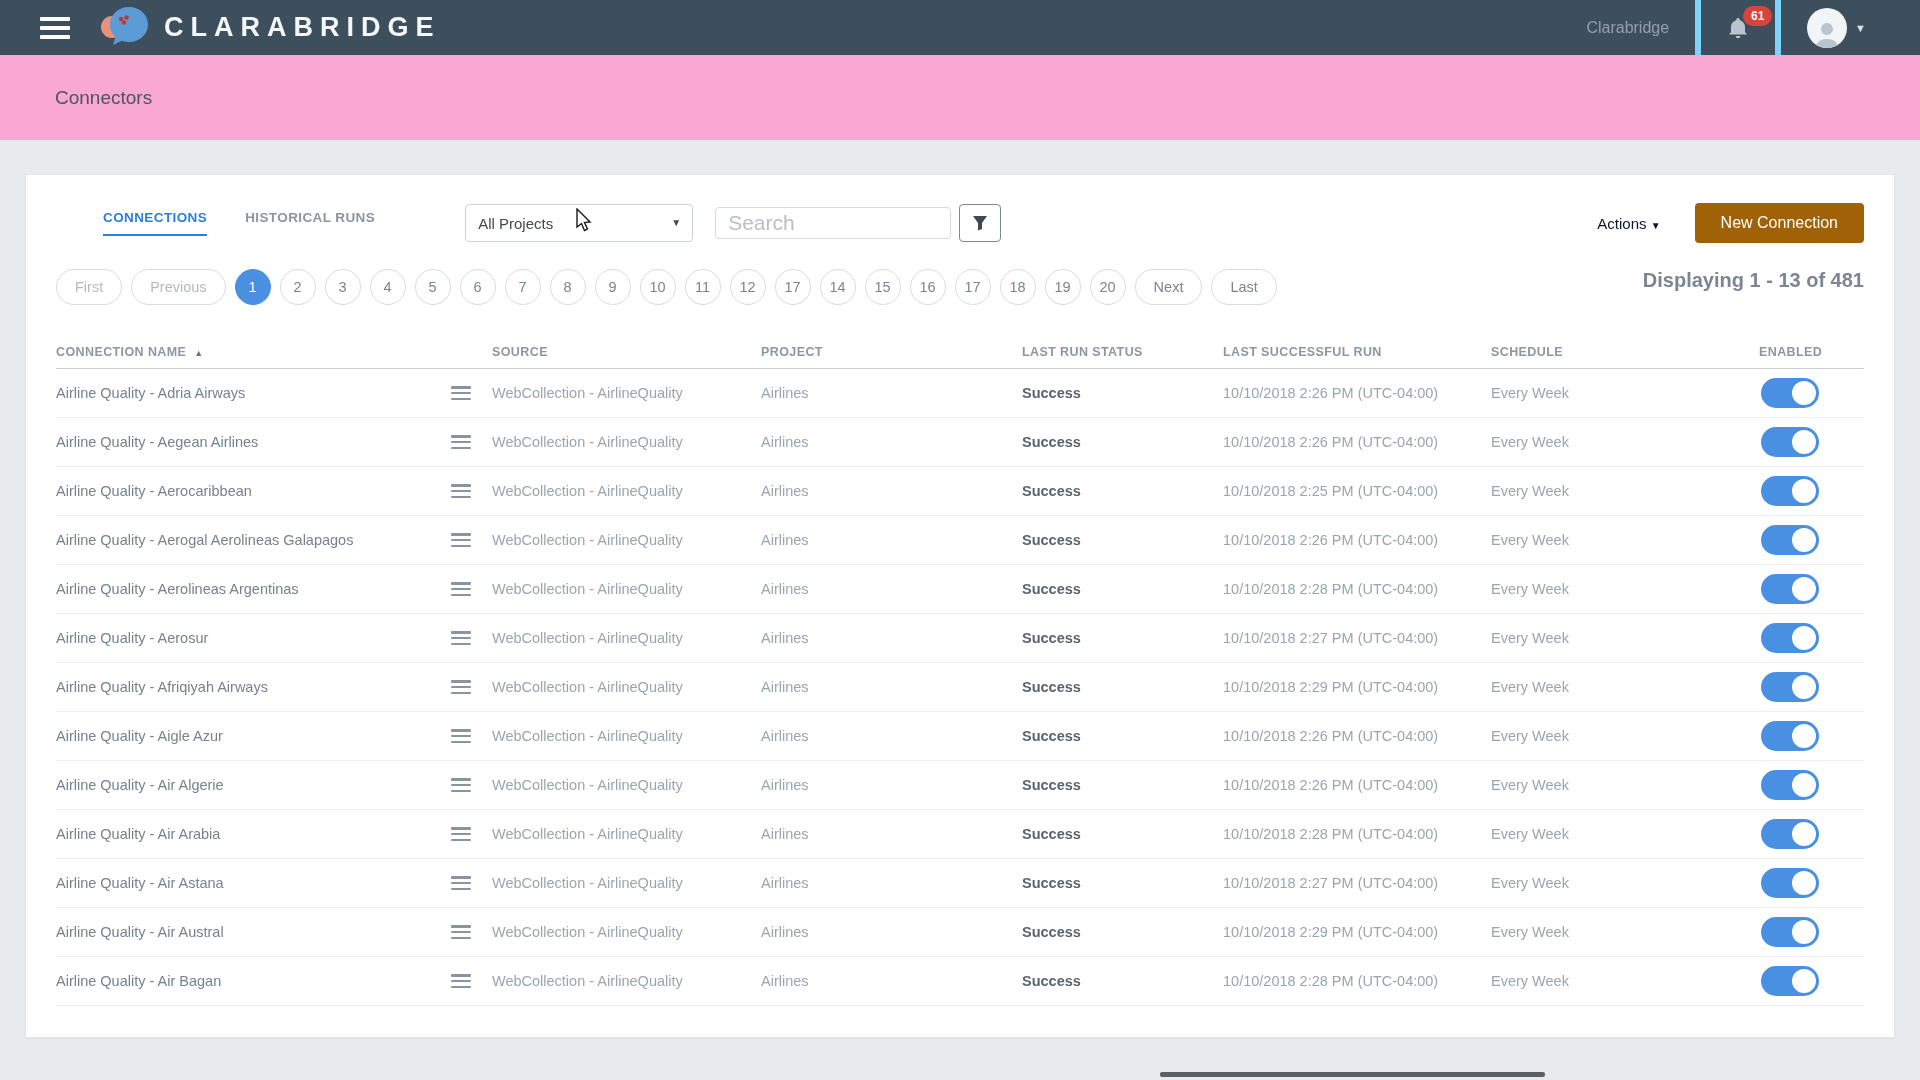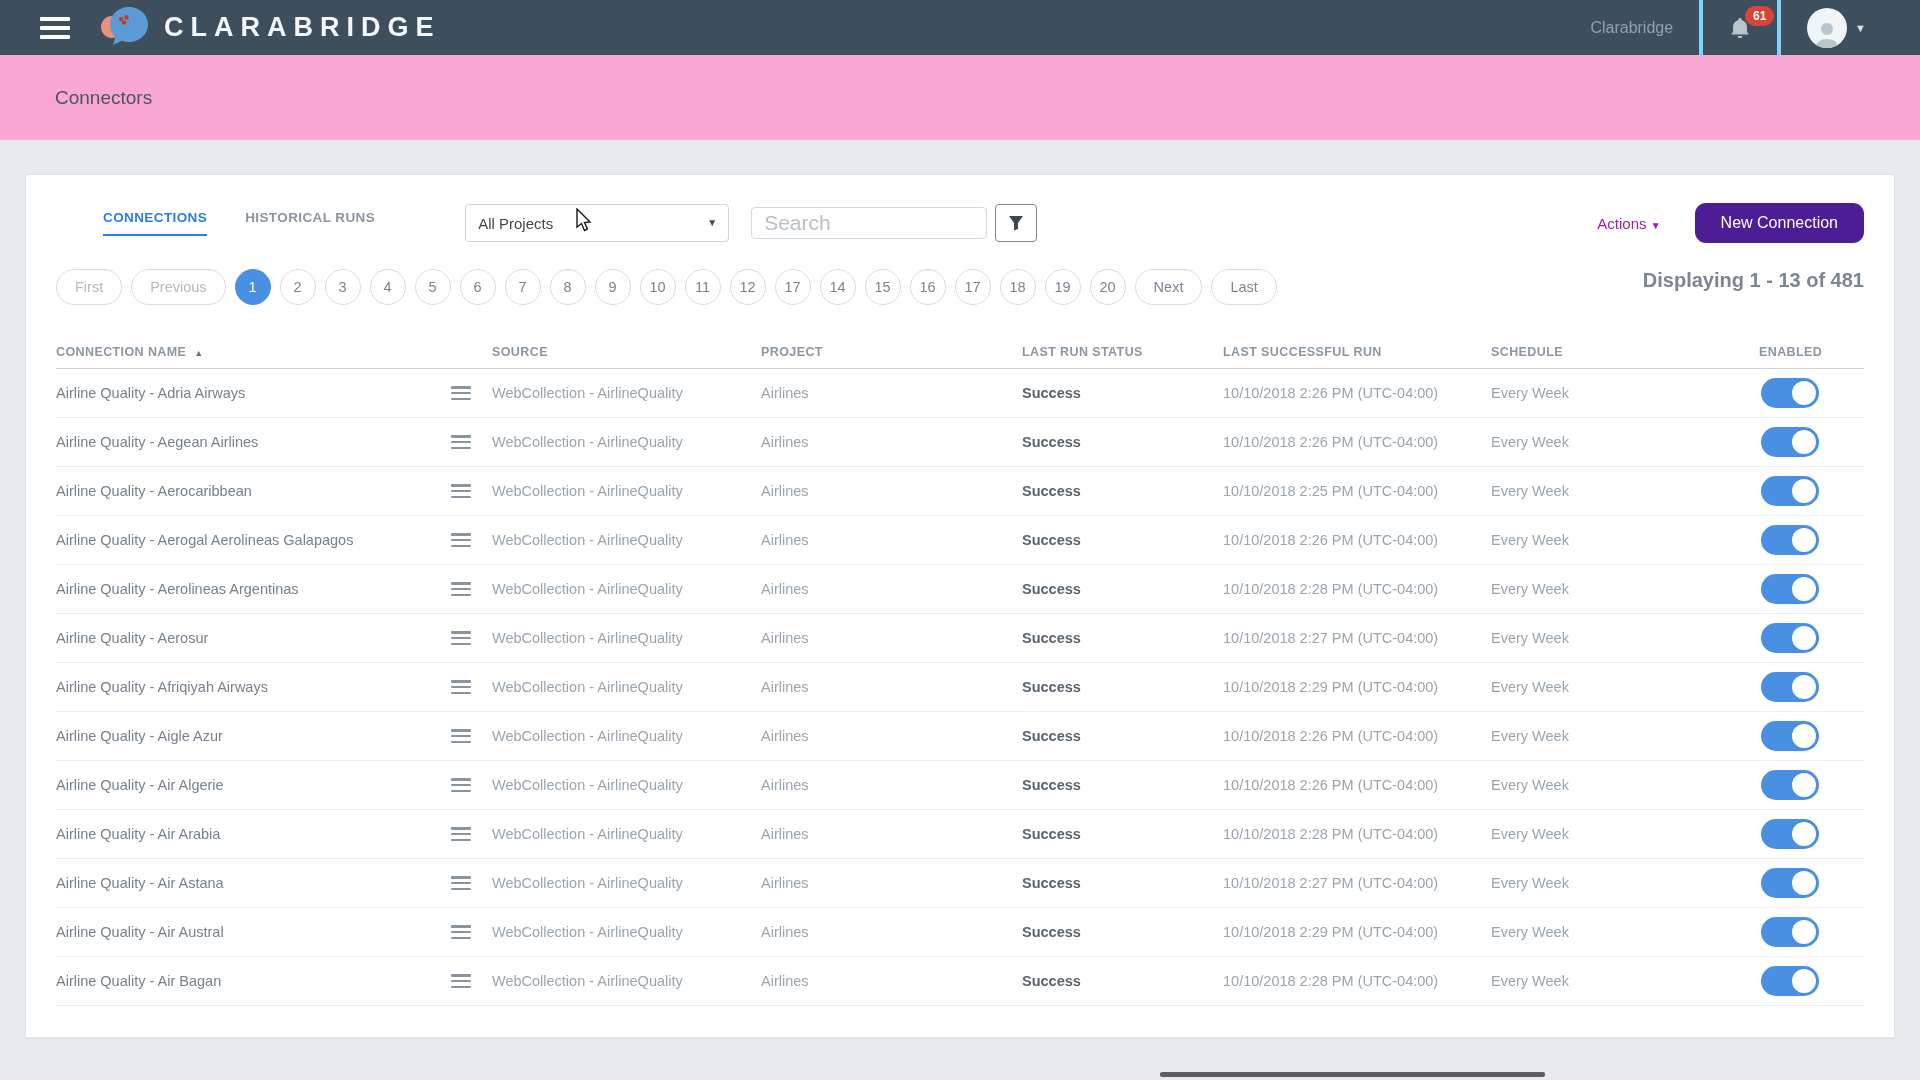--- a/index.html
+++ b/index.html
@@ -9,21 +9,21 @@
   
   .navbar { height:55px; background:#3d4e5d; display:flex; align-items:center; padding:0 28px;
     position:relative; }
   .hamburger { width:30px; height:22px; display:flex; flex-direction:column; justify-content:space-between;
     cursor:pointer; margin:0 26px 0 12px; }
   .hamburger span { display:block; height:4px; background:#ffffff; border-radius:1px; }
   .brand { display:flex; align-items:center; gap:10px; }
   .brand-logo { position:relative; width:58px; height:50px; }
   .brand-text { color:#f4f7f9; font-size:27px; font-weight:bold; letter-spacing:7px; }
   .nav-right { margin-left:auto; display:flex; align-items:center; height:100%; }
-  .nav-sec { display:flex; align-items:center; padding:0 26px; height:100%; border-left:4px solid #7dd3fc; }
+  .nav-sec { display:flex; align-items:center; padding:0 26px; height:100%; border-left:6px solid #7dd3fc; }
   .account-label { color:#92a0ad; font-size:16px; }
   .bell-wrap { position:relative; display:flex; align-items:center; }
   .badge { position:absolute; left:16px; top:-10px; background:#d8433c; color:#fff; font-size:12px;
     font-weight:bold; border-radius:10px; padding:3px 8px; }
   .avatar { width:40px; height:40px; border-radius:50%; background:#f2f5f7; display:flex;
     align-items:flex-end; justify-content:center; overflow:hidden; }
   .caret-down { color:#d9e0e5; font-size:11px; margin-left:8px; }
 
   
   .title-bar { height:86px; background:#f9a8d4; display:flex; align-items:center; padding:9px 55px;
@@ -34,33 +34,33 @@
   .card { background:#ffffff; margin:33px 25px 0; border:1px solid #e0e4e8; border-radius:2px;
     padding:28px 30px 36px; height:864px; box-shadow:0 1px 2px rgba(0,0,0,0.04); }
 
   
   .toolbar { display:flex; align-items:center; }
   .tabs { display:flex; gap:38px; align-items:center;margin-left:47px; }
   .tab { font-size:13.5px; font-weight:bold; letter-spacing:0.4px; color:#8b95a0; padding-bottom:9px;
     cursor:pointer; border-bottom:2px solid transparent; }
   .tab.active { color:#2f7de1; border-bottom-color:#2f7de1; }
   .select-wrap { position:relative; margin-left:90px; }
-  .select { width:264px; height:38px; border:1px solid #ccd3d9; border-radius:4px; background:#fff;
+  .select { width:228px; height:38px; border:1px solid #ccd3d9; border-radius:4px; background:#fff;
     font-size:15px; color:#3f4952; padding:0 30px 0 12px; display:flex; align-items:center; cursor:pointer; }
   .select .sel-caret { position:absolute; right:12px; top:13px; font-size:10px; color:#444c54; }
   .cursor-arrow { position:absolute; left:108px; top:4px; pointer-events:none; }
   .search-input { width:236px; height:32px; border:1px solid #d4dade; border-radius:4px; margin-left:22px;
     font-size:21px; color:#4c1d95; padding:0 12px; font-family:"Liberation Sans","DejaVu Sans",sans-serif; }
   .search-input::placeholder { color:#b7bfc7; }
   .filter-btn { width:42px; height:38px; border:1px solid #7e8890; border-radius:4px; background:#fff;
     margin-left:8px; display:flex; align-items:center; justify-content:center; cursor:pointer; }
   .toolbar-right { margin-left:auto; display:flex; align-items:center; gap:34px; }
-  .actions-link { color:#a21caf; font-size:15px; cursor:pointer; }
+  .actions-link { color:#0f172a; font-size:15px; cursor:pointer; }
   .actions-link .ac { font-size:10px; }
-  .new-conn-btn { background:#4c1d95; color:#ffffff; border:none; border-radius:11px; height:40px;
+  .new-conn-btn { background:#a16207; color:#ffffff; border:none; border-radius:4px; height:40px;
     padding:0 26px; font-size:16px; cursor:pointer; font-family:"Liberation Sans","DejaVu Sans",sans-serif; }
 
   
   .pagination-row { display:flex; align-items:flex-start; margin-top:26px; }
   .page-list { display:flex; align-items:center; gap:9px; }
   .pg-btn { height:36px; min-width:36px; border:1px solid #d7dce1; background:#fff; border-radius:18px;
     font-size:14.5px; color:#7a8590; display:flex; align-items:center; justify-content:center;
     cursor:pointer; font-family:"Liberation Sans","DejaVu Sans",sans-serif; }
   .pg-pill { padding:0 18px; }
   .pg-muted { color:#b3bac1; }

